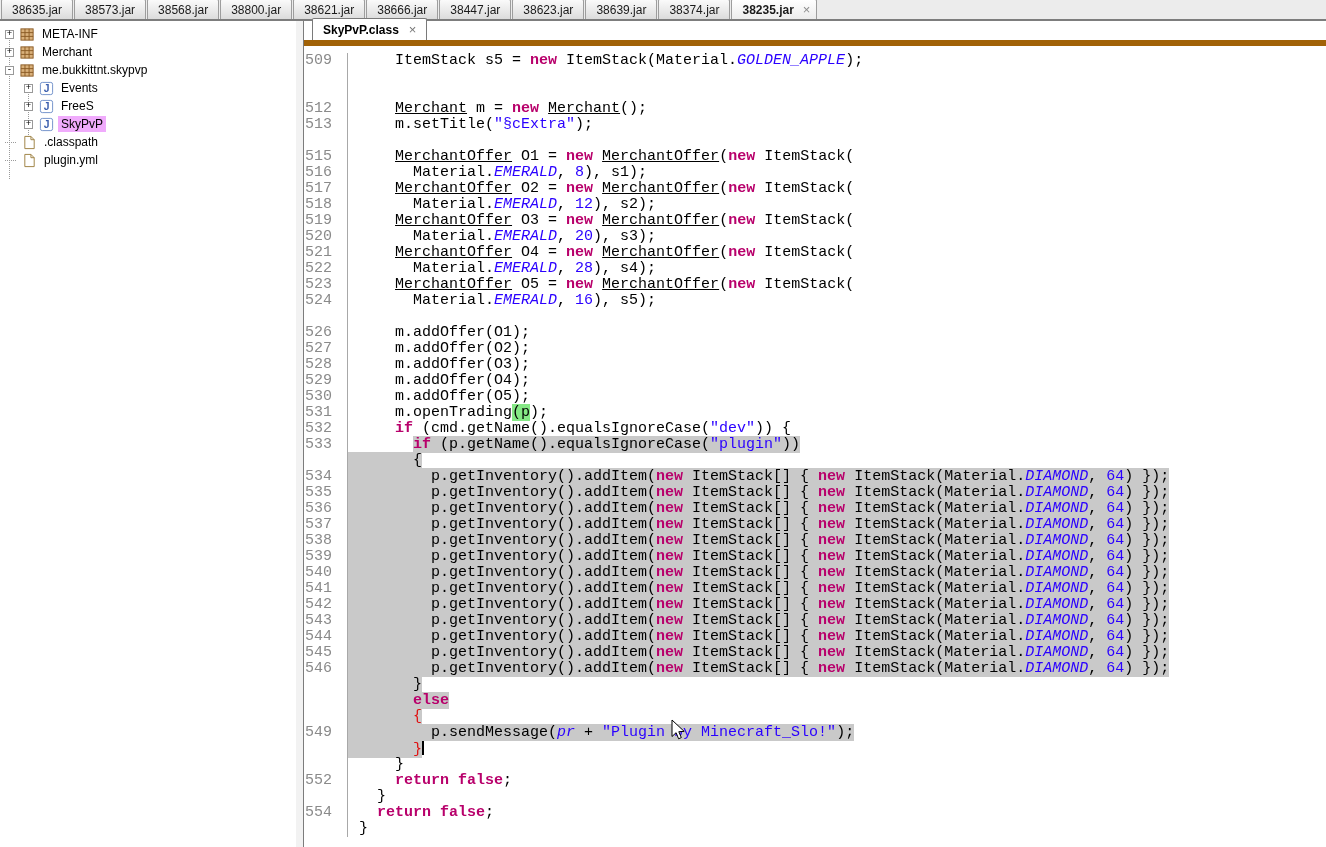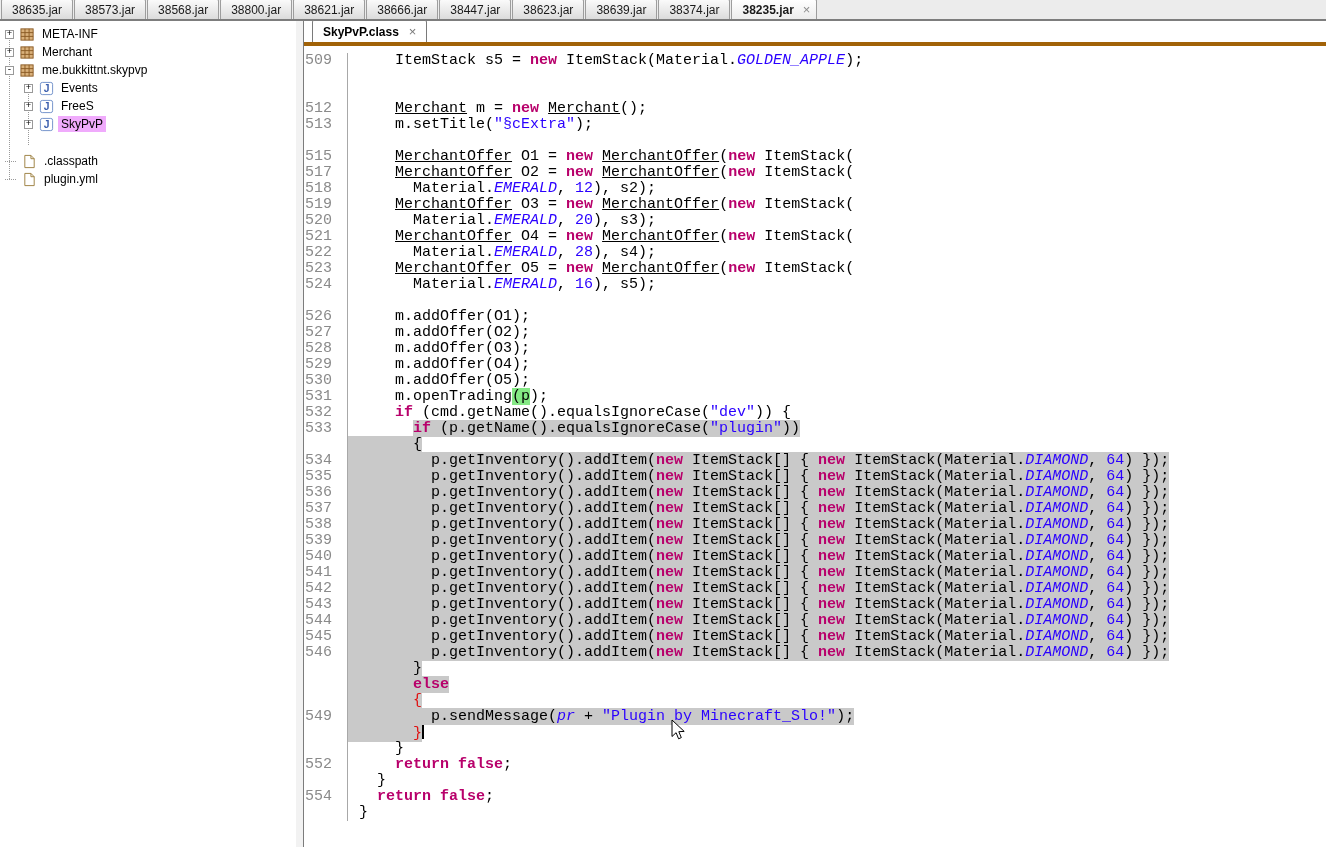--- a/index.html
+++ b/index.html
@@ -23,21 +23,21 @@
   .expander { width:9px; height:9px; background:#fff; border:1px solid #999; display:inline-flex; align-items:center; justify-content:center;
               font-size:9px; line-height:7px; color:#000; font-family:"Liberation Mono",monospace; flex:0 0 auto; }
   .ticon { width:15px; height:15px; margin:0 4px 0 6px; flex:0 0 auto; }
   .vline { position:absolute; border-left:1px dotted #9a9a9a; width:0; }
 
   
   .splitter { position:absolute; left:296px; top:21px; width:7px; bottom:0; background:#f2f2f2; }
 
   
   .editor { position:absolute; left:303px; top:21px; right:0; bottom:0; background:#fff; border-left:1px solid #7c7c7c; }
-  .edstrip { height:25px; border-bottom:4px solid #a16207; display:flex; align-items:flex-end; background:#fff; }
+  .edstrip { height:25px; border-bottom:6px solid #a16207; display:flex; align-items:flex-end; background:#fff; }
   .edtab { margin-left:8px; height:22px; padding:0 10px; display:flex; align-items:center; background:#fff;
            border:1px solid #7a7a7a; border-bottom:none; border-radius:2px 2px 0 0;
            font-size:12px; font-weight:bold; color:#000; }
   .edtab .tab-close { margin-left:10px; font-size:13px; color:#777; }
 
   .codewrap { position:absolute; left:0; top:27px; right:0; bottom:0; overflow:hidden;
               font-family:"Liberation Mono", monospace; font-size:15px; line-height:16px; padding-top:5px; }
   .cl { height:16px; display:flex; white-space:pre; }
   .gut { flex:0 0 44px; text-align:right; padding-right:15px; color:#8a8a8a; border-right:1px solid #a8a8a8; }
   .ct  { padding-left:11px; }
@@ -138,21 +138,21 @@
       <span class="lbl">FreeS</span>
     </div>
     <div class="trow selected" style="padding-left: 24px;">
       <span class="expander">+</span>
       <svg viewBox="0 0 16 16" class="ticon">
         <rect x="1.5" y="1.5" width="13" height="13" rx="2" fill="#fff" stroke="#6f8fc9"></rect>
         <text x="8" y="12" text-anchor="middle" font-size="11" font-weight="bold" fill="#3c5fae" font-family="Liberation Sans,sans-serif">J</text>
       </svg>
       <span class="lbl">SkyPvP</span>
     </div>
-    <div class="trow" style="padding-left: 5px; margin-top: 19px;">
+    <div class="trow" style="padding-left: 5px;">
       <span style="display: inline-block; width: 11px; height: 1px; border-top: 1px dotted rgb(154, 154, 154);"></span>
       <svg viewBox="0 0 16 16" class="ticon">
         <path d="M3,1.5 H9.5 L13,5 V14.5 H3 Z" fill="#fff" stroke="#9c7f3f"></path>
         <path d="M9.5,1.5 V5 H13" fill="none" stroke="#9c7f3f"></path>
       </svg>
       <span class="lbl">.classpath</span>
     </div>
     <div class="trow" style="padding-left: 5px;">
       <span style="display: inline-block; width: 11px; height: 1px; border-top: 1px dotted rgb(154, 154, 154);"></span>
       <svg viewBox="0 0 16 16" class="ticon">
@@ -173,20 +173,21 @@
     </div>
   </div>
   <div class="codewrap">
       <div class="cl"><span class="gut">509</span><span class="ct">    <span>ItemStack s5 = </span><span class="seg-k">new</span><span> ItemStack(Material.</span><span class="seg-f">GOLDEN_APPLE</span><span>);</span></span></div>
       <div class="cl"><span class="gut"></span><span class="ct"></span></div>
       <div class="cl"><span class="gut"></span><span class="ct"></span></div>
       <div class="cl"><span class="gut">512</span><span class="ct">    <span class="seg-l">Merchant</span><span> m = </span><span class="seg-k">new</span><span> </span><span class="seg-l">Merchant</span><span>();</span></span></div>
       <div class="cl"><span class="gut">513</span><span class="ct">    <span>m.setTitle(</span><span class="seg-s">"§cExtra"</span><span>);</span></span></div>
       <div class="cl"><span class="gut"></span><span class="ct"></span></div>
       <div class="cl"><span class="gut">515</span><span class="ct">    <span class="seg-l">MerchantOffer</span><span> O1 = </span><span class="seg-k">new</span><span> </span><span class="seg-l">MerchantOffer</span><span>(</span><span class="seg-k">new</span><span> ItemStack(</span></span></div>
+      <div class="cl"><span class="gut">516</span><span class="ct">      <span>Material.</span><span class="seg-f">EMERALD</span><span>, </span><span class="seg-n">8</span><span>), s1);</span></span></div>
       <div class="cl"><span class="gut">517</span><span class="ct">    <span class="seg-l">MerchantOffer</span><span> O2 = </span><span class="seg-k">new</span><span> </span><span class="seg-l">MerchantOffer</span><span>(</span><span class="seg-k">new</span><span> ItemStack(</span></span></div>
       <div class="cl"><span class="gut">518</span><span class="ct">      <span>Material.</span><span class="seg-f">EMERALD</span><span>, </span><span class="seg-n">12</span><span>), s2);</span></span></div>
       <div class="cl"><span class="gut">519</span><span class="ct">    <span class="seg-l">MerchantOffer</span><span> O3 = </span><span class="seg-k">new</span><span> </span><span class="seg-l">MerchantOffer</span><span>(</span><span class="seg-k">new</span><span> ItemStack(</span></span></div>
       <div class="cl"><span class="gut">520</span><span class="ct">      <span>Material.</span><span class="seg-f">EMERALD</span><span>, </span><span class="seg-n">20</span><span>), s3);</span></span></div>
       <div class="cl"><span class="gut">521</span><span class="ct">    <span class="seg-l">MerchantOffer</span><span> O4 = </span><span class="seg-k">new</span><span> </span><span class="seg-l">MerchantOffer</span><span>(</span><span class="seg-k">new</span><span> ItemStack(</span></span></div>
       <div class="cl"><span class="gut">522</span><span class="ct">      <span>Material.</span><span class="seg-f">EMERALD</span><span>, </span><span class="seg-n">28</span><span>), s4);</span></span></div>
       <div class="cl"><span class="gut">523</span><span class="ct">    <span class="seg-l">MerchantOffer</span><span> O5 = </span><span class="seg-k">new</span><span> </span><span class="seg-l">MerchantOffer</span><span>(</span><span class="seg-k">new</span><span> ItemStack(</span></span></div>
       <div class="cl"><span class="gut">524</span><span class="ct">      <span>Material.</span><span class="seg-f">EMERALD</span><span>, </span><span class="seg-n">16</span><span>), s5);</span></span></div>
       <div class="cl"><span class="gut"></span><span class="ct"></span></div>
       <div class="cl"><span class="gut">526</span><span class="ct">    <span>m.addOffer(O1);</span></span></div>

